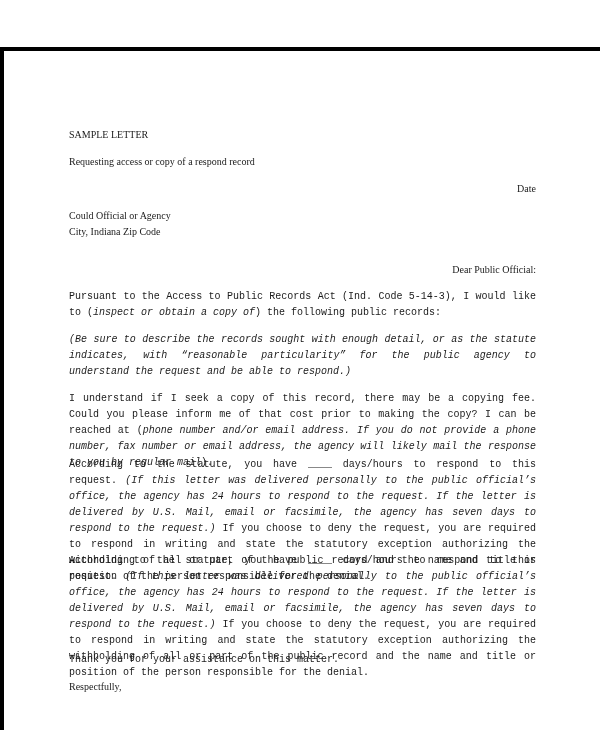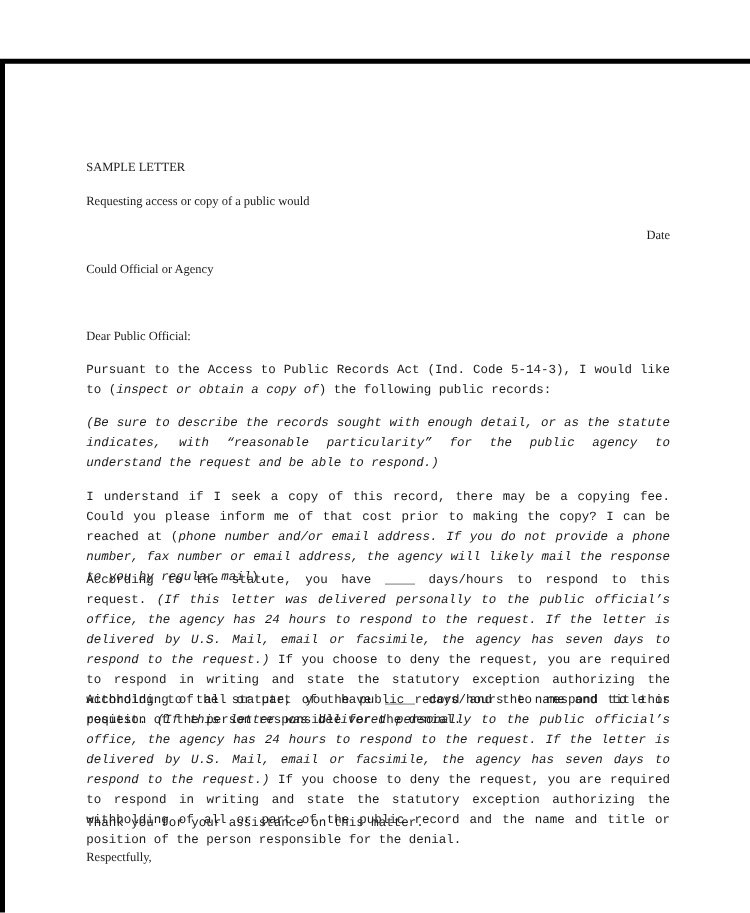--- a/index.html
+++ b/index.html
@@ -20,29 +20,30 @@
     .it { font-style: italic; }
     .line { display: block; white-space: nowrap; }
   </style>
 </head>
 <body>
 
 <div class="page">
 
   <p class="block" style="top:76px;">SAMPLE LETTER</p>
 
-  <p class="block" style="top:103px;">Requesting access or copy of a public would</p>
+  <p class="block" style="top:103px;">Requesting access or copy of a respond record</p>
 
   <p class="block" style="top:130px;text-align:right;">Date</p>
 
   <div class="block" style="top:157px;">
     <span class="line">Could Official or Agency</span>
+    <span class="line">City, Indiana Zip Code</span>
   </div>
 
-  <p class="block" style="top:211px;">Dear Public Official:</p>
+  <p class="block" style="top:211px;text-align:right;">Dear Public Official:</p>
 
   <p class="block justify" style="top:238px;"><span>Pursuant to the Access to Public Records Act (Ind. Code 5-14-3), I would like to (</span><span class="it">inspect or obtain a copy of</span><span>) the following public records:</span></p>
 
   <p class="block justify it" style="top:281px;">(Be sure to describe the records sought with enough detail, or as the statute indicates, with “reasonable particularity” for the public agency to understand the request and be able to respond.)</p>
 
   <p class="block justify" style="top:340px;"><span>I understand if I seek a copy of this record, there may be a copying fee. Could you please inform me of that cost prior to making the copy? I can be reached at (</span><span class="it">phone number and/or email address.  If you do not provide a phone number, fax number or email address, the agency will likely mail the response to you by regular mail</span><span>).</span></p>
 
   <p class="block justify" style="top:406px;"><span>According to the statute, you have ____ days/hours to respond to this request. </span><span class="it">(If this letter was delivered personally to the public official’s office, the agency has 24 hours to respond to the request. If the letter is delivered by U.S. Mail, email or facsimile, the agency has seven days to respond to the request.)</span><span> If you choose to deny the request, you are required to respond in writing and state the statutory exception authorizing the withholding of all or part of the public record and the name and title or position of the person responsible for the denial.</span></p>
 
   <p class="block justify" style="top:502px;"><span>According to the statute, you have ____ days/hours to respond to this request. </span><span class="it">(If this letter was delivered personally to the public official’s office, the agency has 24 hours to respond to the request. If the letter is delivered by U.S. Mail, email or facsimile, the agency has seven days to respond to the request.)</span><span> If you choose to deny the request, you are required to respond in writing and state the statutory exception authorizing the withholding of all or part of the public record and the name and title or position of the person responsible for the denial.</span></p>

